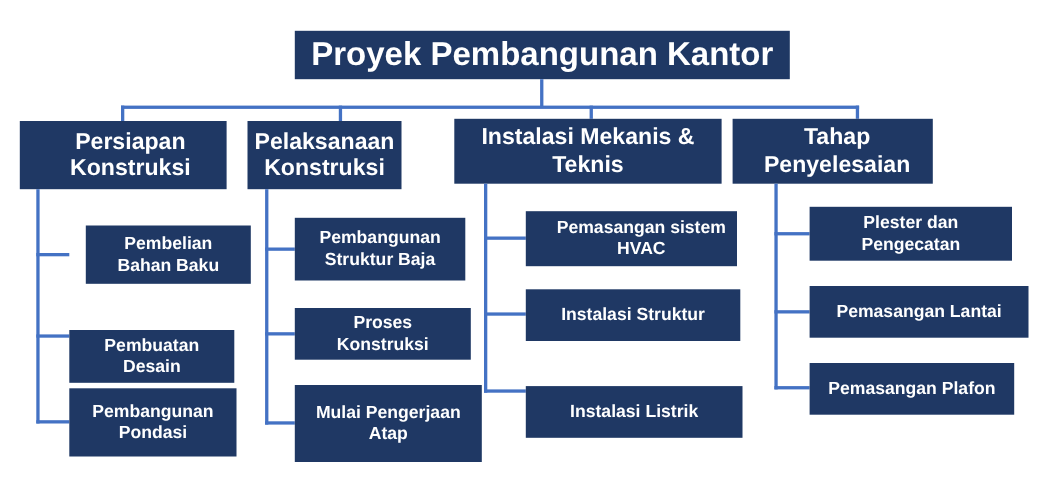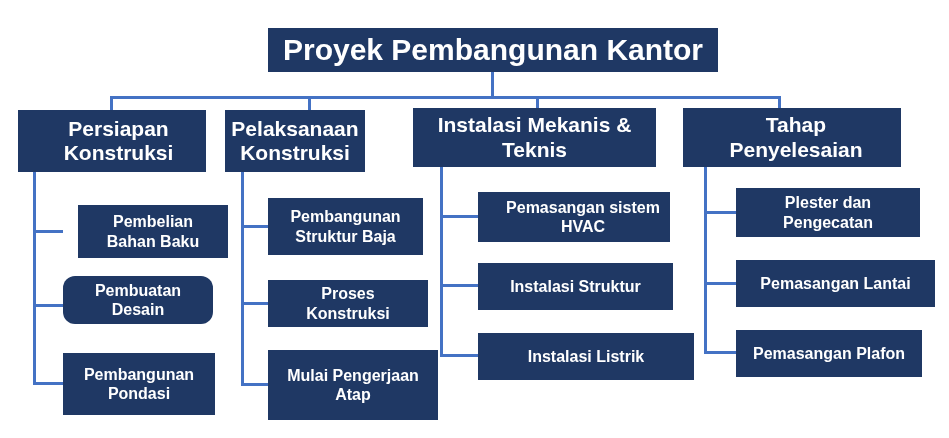--- a/index.html
+++ b/index.html
@@ -52,21 +52,21 @@
   <div class="line" style="left:778px;top:96px;width:3px;height:12px;"></div>
 
   <div class="box branch" style="left:18px;top:110px;width:188px;height:62px;padding-left:15px;">Persiapan
 Konstruksi</div>
   <div class="line" style="left:33px;top:172px;width:3px;height:213px;"></div>
   <div class="line" style="left:33px;top:230px;width:30px;height:3px;"></div>
   <div class="line" style="left:33px;top:304px;width:30px;height:3px;"></div>
   <div class="line" style="left:33px;top:382px;width:30px;height:3px;"></div>
   <div class="box task" style="left:63px;top:205px;width:150px;height:53px;margin-left:15px;">Pembelian
 Bahan Baku</div>
-  <div class="box task" style="left:63px;top:276px;width:150px;height:48px;border-radius:12px;">Pembuatan
+  <div class="box task" style="left:63px;top:300px;width:150px;height:48px;">Pembuatan
 Desain</div>
   <div class="box task" style="left:63px;top:353px;width:152px;height:62px;">Pembangunan
 Pondasi</div>
 
   <div class="box branch" style="left:225px;top:110px;width:140px;height:62px;">Pelaksanaan
 Konstruksi</div>
   <div class="line" style="left:241px;top:172px;width:3px;height:214px;"></div>
   <div class="line" style="left:241px;top:225px;width:27px;height:3px;"></div>
   <div class="line" style="left:241px;top:302px;width:27px;height:3px;"></div>
   <div class="line" style="left:241px;top:383px;width:27px;height:3px;"></div>
@@ -79,23 +79,23 @@
 
   <div class="box branch" style="left:413px;top:108px;width:243px;height:59px;">Instalasi Mekanis &amp;
 Teknis</div>
   <div class="line" style="left:440px;top:167px;width:3px;height:190px;"></div>
   <div class="line" style="left:440px;top:215px;width:38px;height:3px;"></div>
   <div class="line" style="left:440px;top:284px;width:38px;height:3px;"></div>
   <div class="line" style="left:440px;top:354px;width:38px;height:3px;"></div>
   <div class="box task" style="left:478px;top:192px;width:192px;height:50px;padding-left:20px;">Pemasangan sistem
 HVAC</div>
   <div class="box task" style="left:478px;top:263px;width:195px;height:47px;">Instalasi Struktur</div>
-  <div class="box task" style="left:478px;top:333px;width:216px;height:47px;">Instalasi Listrik</div>
+  <div class="box task" style="left:478px;top:351px;width:197px;height:47px;">Instalasi Listrik</div>
 
-  <div class="box branch" style="left:683px;top:108px;width:218px;height:59px;padding-left:10px;">Tahap
+  <div class="box branch" style="left:666px;top:108px;width:182px;height:59px;padding-left:10px;">Tahap
 Penyelesaian</div>
   <div class="line" style="left:704px;top:167px;width:3px;height:187px;"></div>
   <div class="line" style="left:704px;top:211px;width:32px;height:3px;"></div>
   <div class="line" style="left:704px;top:282px;width:32px;height:3px;"></div>
   <div class="line" style="left:704px;top:351px;width:32px;height:3px;"></div>
   <div class="box task" style="left:736px;top:188px;width:184px;height:49px;">Plester dan
 Pengecatan</div>
   <div class="box task" style="left:736px;top:260px;width:199px;height:47px;">Pemasangan Lantai</div>
   <div class="box task" style="left:736px;top:330px;width:186px;height:47px;">Pemasangan Plafon</div>
 

